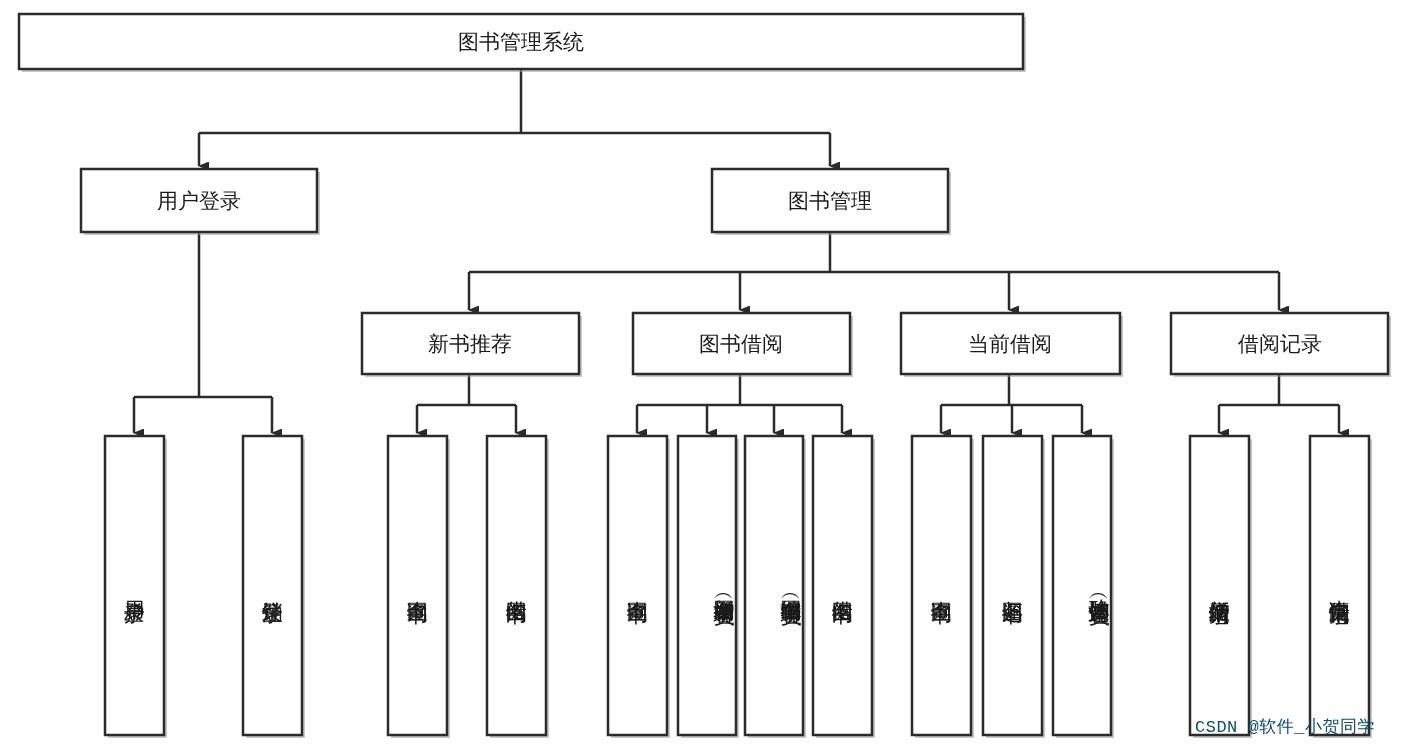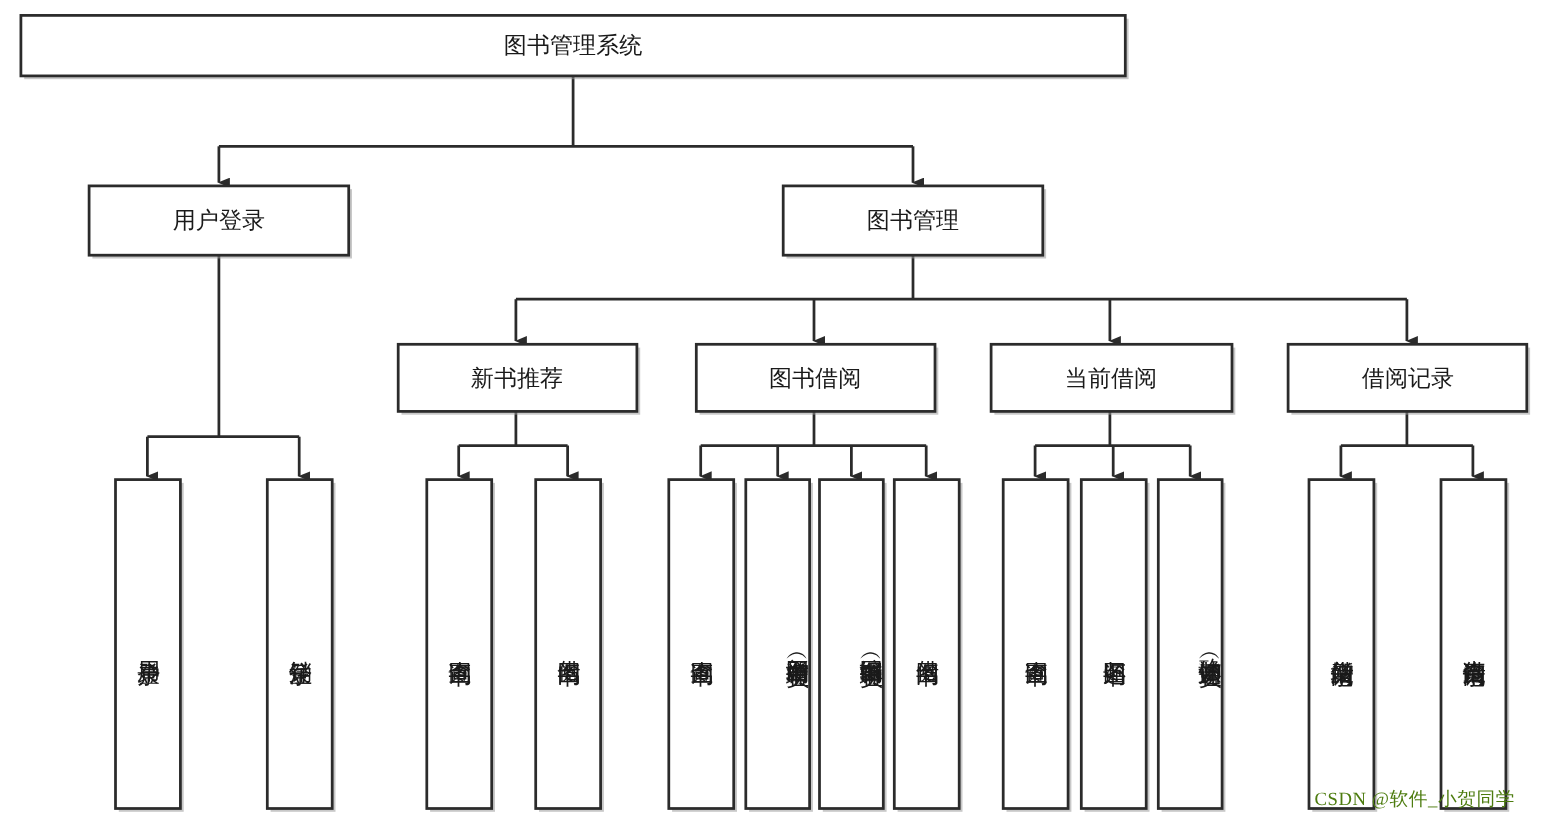--- a/index.html
+++ b/index.html
@@ -57,23 +57,23 @@
     font-family: "Liberation Sans", "DejaVu Sans", sans-serif;
     font-size: 21px;
     color: #1a1a1a;
     line-height: 1.12;
     letter-spacing: 1px;
     white-space: nowrap;
     pointer-events: none;
   }
   .watermark {
     position: absolute;
-    font-family: Liberation Serif, serif;
+    font-family: Liberation Mono, monospace;
     font-size: 17px;
-    color: #4d7c0f;
+    color: #0c4a6e;
     white-space: nowrap;
     letter-spacing: 0.5px;
   }
 </style>
 </head>
 <body>
 
 <div id="diagram-root">
 
   <svg id="flow-svg" viewBox="0 0 1405 747" xmlns="http://www.w3.org/2000/svg">

